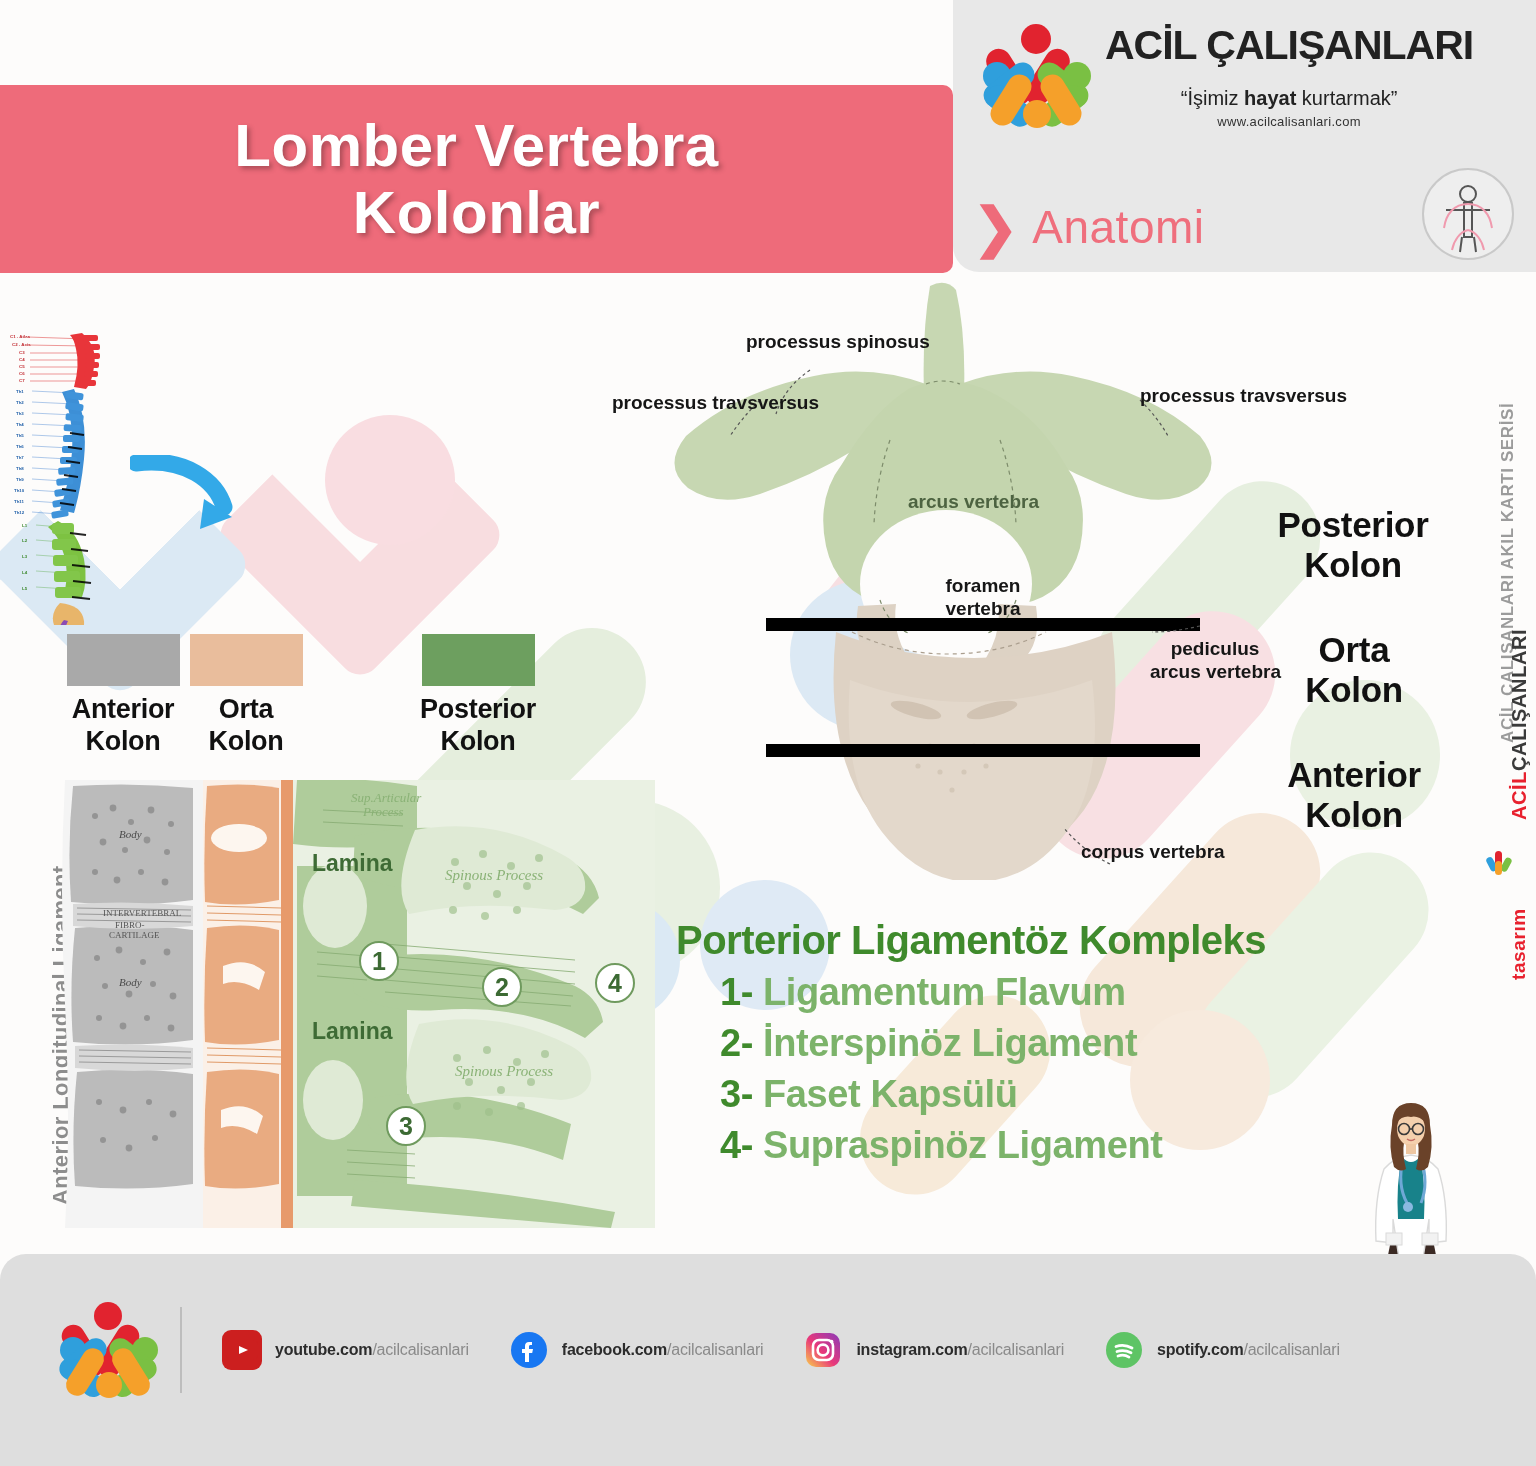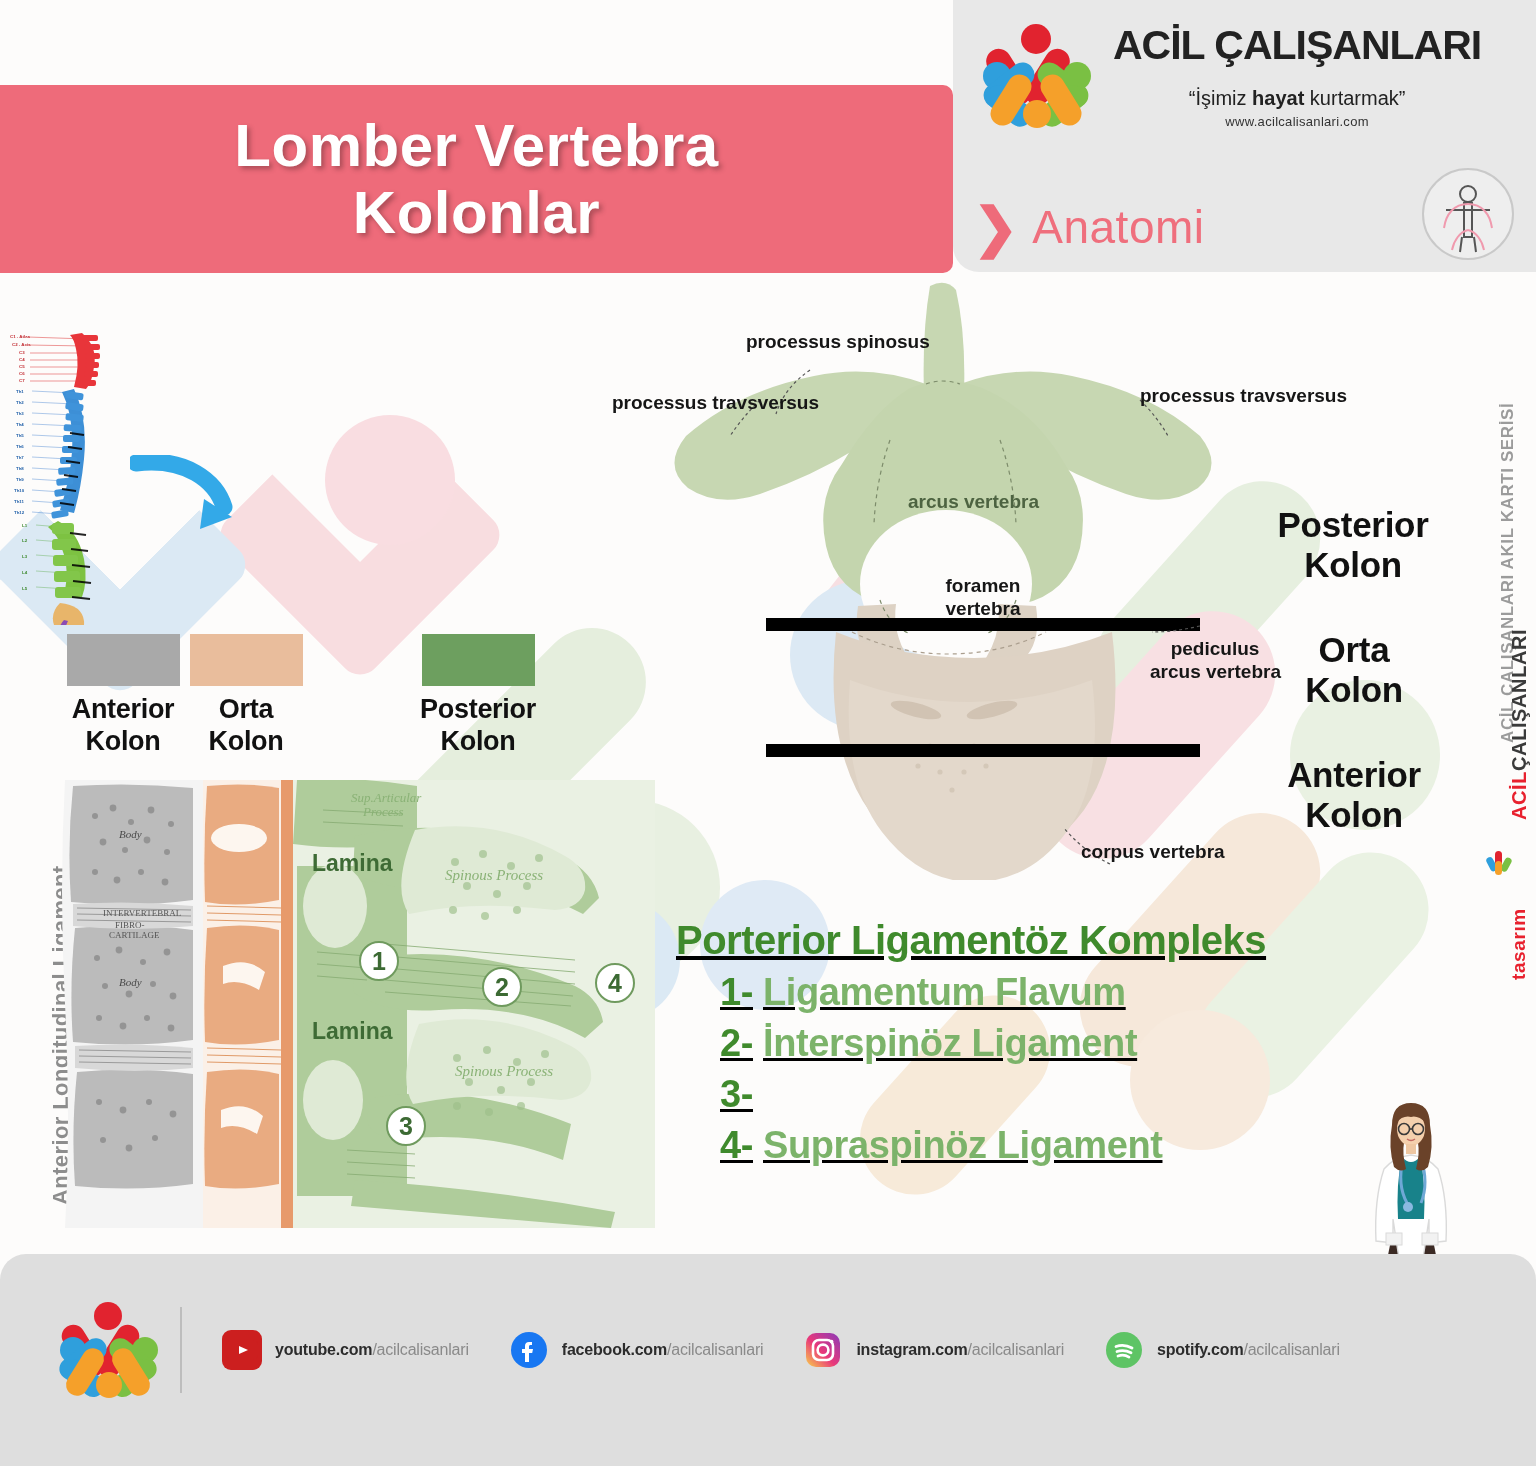--- a/index.html
+++ b/index.html
@@ -47,21 +47,21 @@
     letter-spacing: 0.5px;
     text-shadow: 3px 3px 5px rgba(90,40,45,0.45);
   }
   .brand-panel {
     position: absolute; right: 0; top: 0;
     width: 583px; height: 272px;
     background: #e8e8e8;
     border-bottom-left-radius: 26px;
     z-index: 6;
   }
-  .brand-top { position: absolute; left: 30px; top: 22px; display: flex; align-items: center; gap: 22px; }
+  .brand-top { position: absolute; left: 30px; top: 22px; display: flex; align-items: center; gap: 14px; }
   .brand-name {
     font-size: 41px; font-weight: bold; color: #222; letter-spacing: -1px;
     font-family: "Liberation Sans", sans-serif;
   }
   .brand-tagline { font-size: 20px; color: #222; text-align: center; margin-top: 18px; }
   .brand-tagline b { font-weight: bold; }
   .brand-url { font-size: 13px; color: #333; text-align: center; margin-top: 4px; letter-spacing: 0.3px; }
   .anatomi-row {
     position: absolute; left: 20px; bottom: 18px;
     display: flex; align-items: center; gap: 14px;
@@ -117,21 +117,21 @@
   .anno.ctr { text-align: center; }
   .divider-bar {
     position: absolute; height: 13px; background: #000000; z-index: 8;
   }
   .col-title {
     position: absolute; font-size: 35px; font-weight: bold; color: #111;
     text-align: center; line-height: 1.15; z-index: 7; letter-spacing: -0.3px;
   }
 
   
-  .lig-block { position: absolute; left: 676px; top: 918px; z-index: 7; text-decoration: underline; }
+  .lig-block { position: absolute; left: 676px; top: 918px; z-index: 7; }
   .lig-head { font-size: 40px; font-weight: bold; color: #3f8a2c; letter-spacing: -0.5px; }
   .lig-row { display: flex; gap: 10px; margin-top: 8px; font-size: 38px; font-weight: bold; letter-spacing: -0.4px; }
   .lig-num { color: #3f8a2c; }
   .lig-name { color: #7cb36a; }
   .lig-list { margin-top: 6px; margin-left: 44px; }
 
   
   .rail-txt {
     position: absolute; white-space: nowrap;
     transform-origin: left top; transform: rotate(-90deg);
@@ -623,20 +623,21 @@
       <div class="lig-row">
         <span class="lig-num">1-</span>
         <span class="lig-name">Ligamentum Flavum</span>
       </div>
       <div class="lig-row">
         <span class="lig-num">2-</span>
         <span class="lig-name">İnterspinöz Ligament</span>
       </div>
       <div class="lig-row">
         <span class="lig-num">3-</span>
+        <span class="lig-name">Faset Kapsülü</span>
       </div>
       <div class="lig-row">
         <span class="lig-num">4-</span>
         <span class="lig-name">Supraspinöz Ligament</span>
       </div>
     </div>
   </div>
 
   <div class="rail-txt" style="left:1498px; top:743px; color:#9b9b9b;">ACİL ÇALIŞANLARI AKIL KARTI SERİSİ</div>
 

